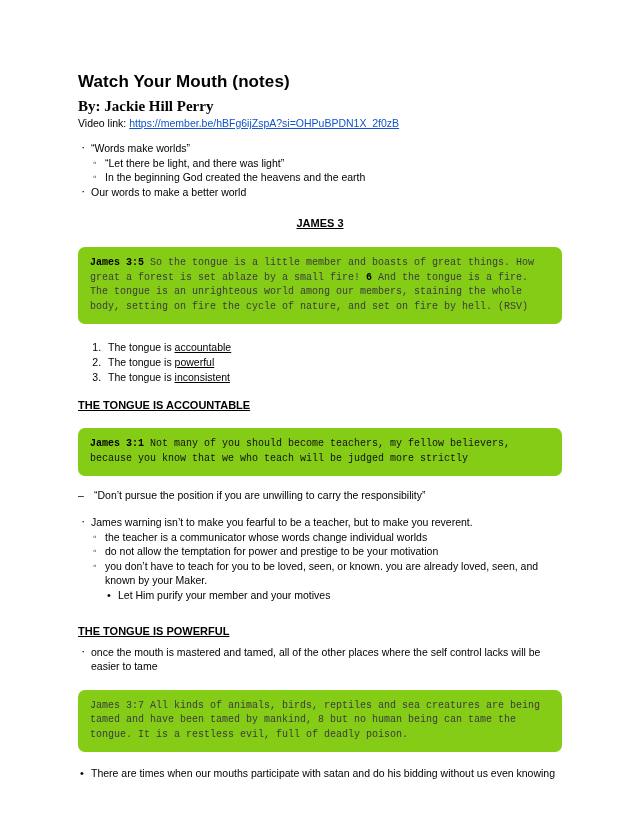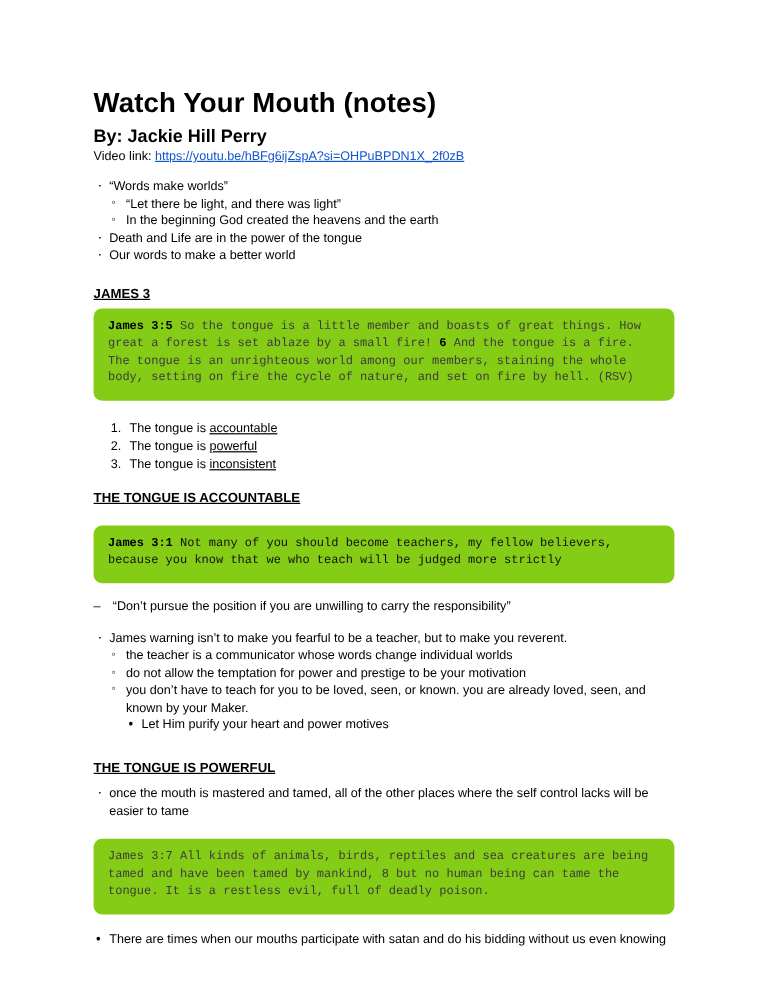--- a/index.html
+++ b/index.html
@@ -15,29 +15,30 @@
     overflow: hidden;
   }
   .page {
     position: relative;
     width: 640px;
     height: 828px;
     box-sizing: border-box;
     padding: 72px 78px 0 78px;
   }
   .title {
-    font-size: 23px;
+    font-size: 17px;
     font-weight: bold;
     margin: 0 0 6px 0;
     letter-spacing: 0.1px;
   }
   .byline {
     font-size: 15px;
     font-weight: bold;
     margin: 0 0 2px 0;
+    font-family: Liberation Serif, serif;
   }
   .videoline {
     font-size: 10.5px;
     margin: 0 0 12px 0;
   }
   .videoline .label { color: #000; }
   .videolink {
     color: #1155cc;
     text-decoration: underline;
     word-break: break-all;
@@ -110,25 +111,25 @@
     line-height: 15px;
   }
   ul.dot > li::before {
     content: "\2022";
     position: absolute;
     left: 2px;
     top: 0;
     font-size: 11px;
   }
   .section-heading {
-    text-align: left;
+    text-align: center;
     font-weight: bold;
     font-size: 11px;
     text-decoration: underline;
-    margin: 18px 0 6px 0;
+    margin: 18px 0 18px 0;
   }
   .quote-box {
     background: #84cc16;
     border-radius: 7px;
     padding: 9px 12px 10px 12px;
     font-family: "Liberation Mono", monospace;
     font-size: 10px;
     line-height: 14.5px;
     color: #3c3c3c;
     margin: 0 0 0 0;
@@ -157,32 +158,31 @@
   .indent-3 { margin-left: 34px; }
 </style>
 </head>
 <body>
 
 <div class="page">
 
   <h1 class="title">Watch Your Mouth (notes)</h1>
   <div class="byline">By: Jackie Hill Perry</div>
   <div class="videoline">
-    <span class="label">Video link: </span><a class="videolink" href="#">https://youtu.be/hBFg6ijZspA?si=OHPuBPDN1X_2f0zB</a>
+    <span class="label">Video link: </span><a class="videolink" href="#">https://member.be/hBFg6ijZspA?si=OHPuBPDN1X_2f0zB</a>
   </div>
 
   <ul class="lvl1">
     <li>
       <span>“Words make worlds”</span>
       <ul class="lvl2">
         <li>“Let there be light, and there was light”</li>
         <li>In the beginning God created the heavens and the earth</li>
       </ul>
     </li>
-    <li>Death and Life are in the power of the tongue</li>
     <li>Our words to make a better world</li>
   </ul>
 
   <div class="section-heading">JAMES 3</div>
 
   <div class="quote-box">
     <b>James 3:5</b><span> So the tongue is a little member and boasts of great things. How great a forest is set ablaze by a small fire! </span><b>6</b><span> And the tongue is a fire. The tongue is an unrighteous world among our members, staining the whole body, setting on fire the cycle of nature, and set on fire by hell. (RSV)</span>
   </div>
 
   <ol class="numlist">
@@ -207,21 +207,21 @@
 
   <ul class="lvl1">
     <li>
       <span>James warning isn’t to make you fearful to be a teacher, but to make you reverent.</span>
       <ul class="lvl2">
         <li>the teacher is a communicator whose words change individual worlds</li>
         <li>do not allow the temptation for power and prestige to be your motivation</li>
         <li>
           <span>you don’t have to teach for you to be loved, seen, or known. you are already loved, seen, and known by your Maker.</span>
           <ul class="dot">
-            <li>Let Him purify your heart and power motives</li>
+            <li>Let Him purify your member and your motives</li>
           </ul>
         </li>
       </ul>
     </li>
   </ul>
 
   <div class="spacer-8"></div>
 
   <div class="head-underline">THE TONGUE IS POWERFUL</div>
 

